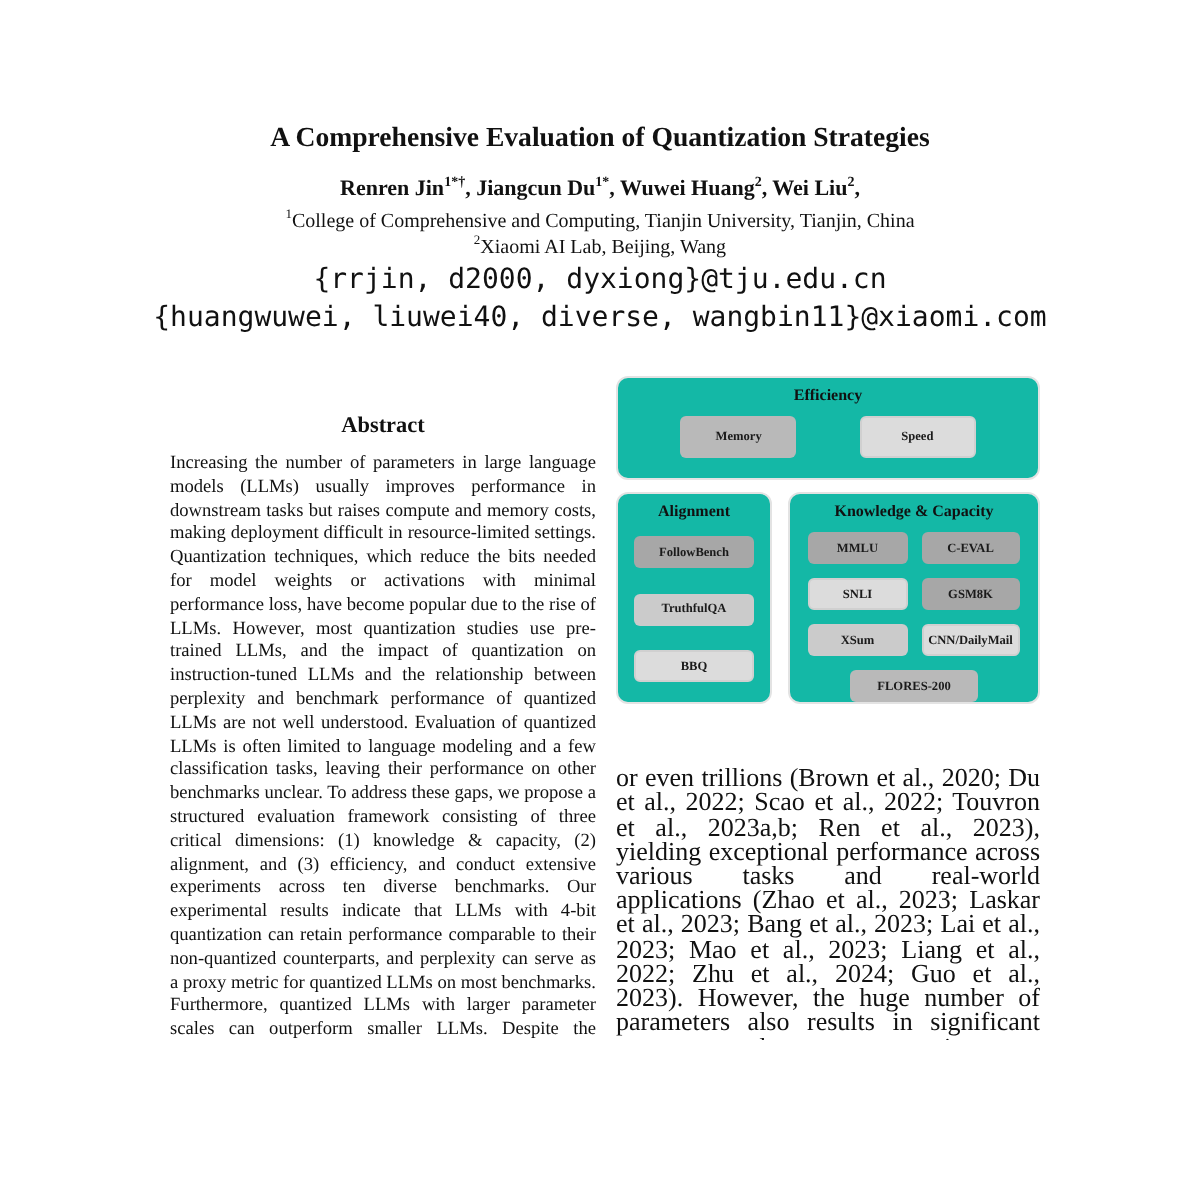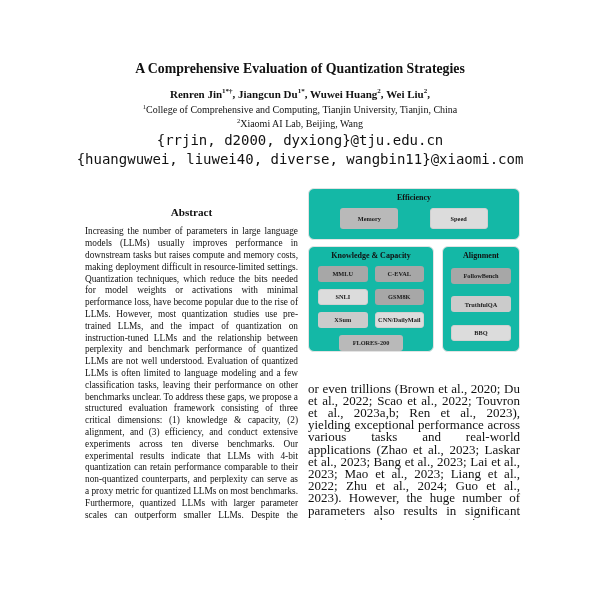--- a/index.html
+++ b/index.html
@@ -141,43 +141,43 @@
 
           <div class="panel panel-eff">
             <div class="panel-title">Efficiency</div>
             <div class="eff-row">
               <div class="bench-box s2">Memory</div>
               <div class="bench-box s4">Speed</div>
             </div>
           </div>
 
           <div class="fig-lower">
+            <div class="panel panel-align">
+              <div class="panel-title">Alignment</div>
+              <div class="align-stack">
+                <div class="bench-box s1">FollowBench</div>
+                <div class="bench-box s3">TruthfulQA</div>
+                <div class="bench-box s4">BBQ</div>
+              </div>
+            </div>
+
             <div class="panel panel-know">
               <div class="panel-title">Knowledge &amp; Capacity</div>
               <div class="know-grid">
                 <div class="bench-box s1">MMLU</div>
                 <div class="bench-box s1">C-EVAL</div>
                 <div class="bench-box s4">SNLI</div>
                 <div class="bench-box s1">GSM8K</div>
                 <div class="bench-box s3">XSum</div>
                 <div class="bench-box s4">CNN/DailyMail</div>
               </div>
               <div class="know-bottom">
                 <div class="bench-box s2">FLORES-200</div>
               </div>
             </div>
-
-            <div class="panel panel-align">
-              <div class="panel-title">Alignment</div>
-              <div class="align-stack">
-                <div class="bench-box s1">FollowBench</div>
-                <div class="bench-box s3">TruthfulQA</div>
-                <div class="bench-box s4">BBQ</div>
-              </div>
-            </div>
           </div>
 
         </div>
       </div>
 
       <p class="body-text">or even trillions (Brown et al., 2020; Du et al., 2022; Scao et al., 2022; Touvron et al., 2023a,b; Ren et al., 2023), yielding exceptional performance across various tasks and real-world applications (Zhao et al., 2023; Laskar et al., 2023; Bang et al., 2023; Lai et al., 2023; Mao et al., 2023; Liang et al., 2022; Zhu et al., 2024; Guo et al., 2023). However, the huge number of parameters also results in significant compute and memory requirements, hindering their deployment on devices with limited resources. To mitigate these challenges, researchers have pro-</p>
 
     </div>
   </div>
 </div>

